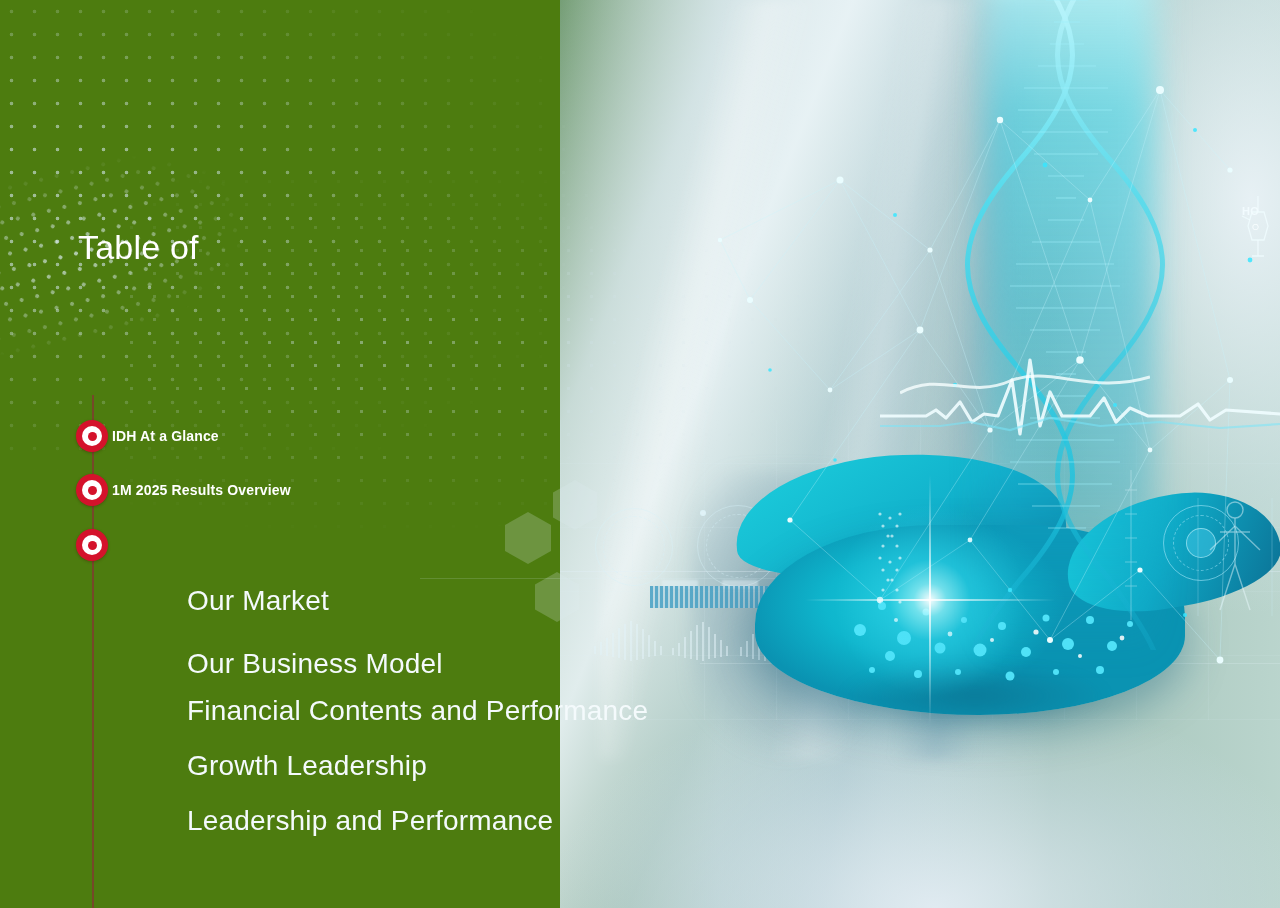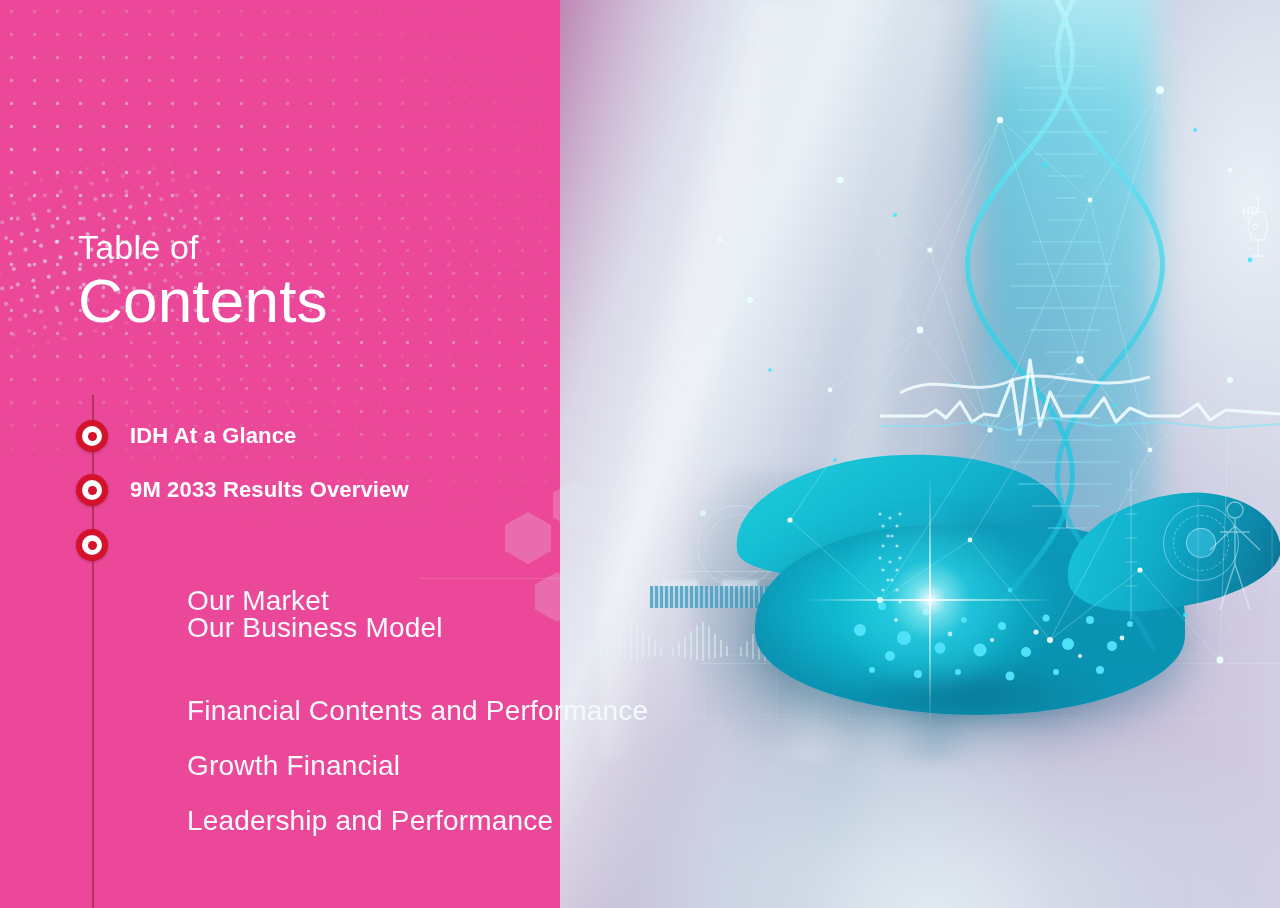--- a/index.html
+++ b/index.html
@@ -4,21 +4,21 @@
 <title>Table of Contents Slide</title>
 <style>
   html,body{margin:0;padding:0;}
   body{
     width:1280px;height:908px;overflow:hidden;
     font-family:"Liberation Sans","DejaVu Sans",sans-serif;
     background:#729fb2;
   }
   #slide{
     position:relative;width:1280px;height:908px;overflow:hidden;
-    background:#ec4899;
+    background:#4d7c0f;
   }
 
   
   .bg-layer{position:absolute;pointer-events:none;}
 
   
   #photo{
     position:absolute;left:560px;top:0;width:720px;height:908px;
     background:
       
@@ -212,21 +212,21 @@
     box-shadow:0 1px 3px rgba(60,0,10,.30);
   }
   .bullet .ring{
     width:20px;height:20px;border-radius:50%;background:#ffffff;
     display:flex;align-items:center;justify-content:center;
   }
   .bullet .dot{
     width:9px;height:9px;border-radius:50%;background:#d4122b;
   }
   .toc-main .label{
-    margin-left:22px;font-size:22px;font-weight:bold;color:#ffffff;
+    margin-left:4px;font-size:14px;font-weight:bold;color:#ffffff;
     letter-spacing:.15px;white-space:nowrap;
   }
 
   .toc-sub{
     position:absolute;left:187px;
     font-size:28px;font-weight:300;color:#f4fafc;
     letter-spacing:.2px;white-space:nowrap;
   }
 </style>
 </head>
@@ -514,21 +514,20 @@
     <div id="dots"></div>
     <div id="dots2"></div>
     <div id="dotswirl"></div>
 
   </div>
 
   <div id="content">
 
     <div id="title-block">
       <div class="title-line1">Table of</div>
-      <div class="title-line2">Contents</div>
     </div>
 
     <div id="timeline"></div>
 
     <div id="toc">
 
       <div class="toc-main" style="left:76px;top:420px;">
         <span class="bullet">
           <span class="ring">
             <span class="dot"></span>
@@ -536,33 +535,33 @@
         </span>
         <span class="label">IDH At a Glance</span>
       </div>
 
       <div class="toc-main" style="left:76px;top:474px;">
         <span class="bullet">
           <span class="ring">
             <span class="dot"></span>
           </span>
         </span>
-        <span class="label">9M 2033 Results Overview</span>
+        <span class="label">1M 2025 Results Overview</span>
       </div>
 
       <div class="toc-main" style="left:76px;top:529px;">
         <span class="bullet">
           <span class="ring">
             <span class="dot"></span>
           </span>
         </span>
       </div>
 
       <div class="toc-sub" style="top:585px;">Our Market</div>
-      <div class="toc-sub" style="top:612px;">Our Business Model</div>
+      <div class="toc-sub" style="top:648px;">Our Business Model</div>
       <div class="toc-sub" style="top:695px;">Financial Contents and Performance</div>
-      <div class="toc-sub" style="top:750px;">Growth Financial</div>
+      <div class="toc-sub" style="top:750px;">Growth Leadership</div>
       <div class="toc-sub" style="top:805px;">Leadership and Performance</div>
 
     </div>
   </div>
 
 </div>
 
 </body></html>

